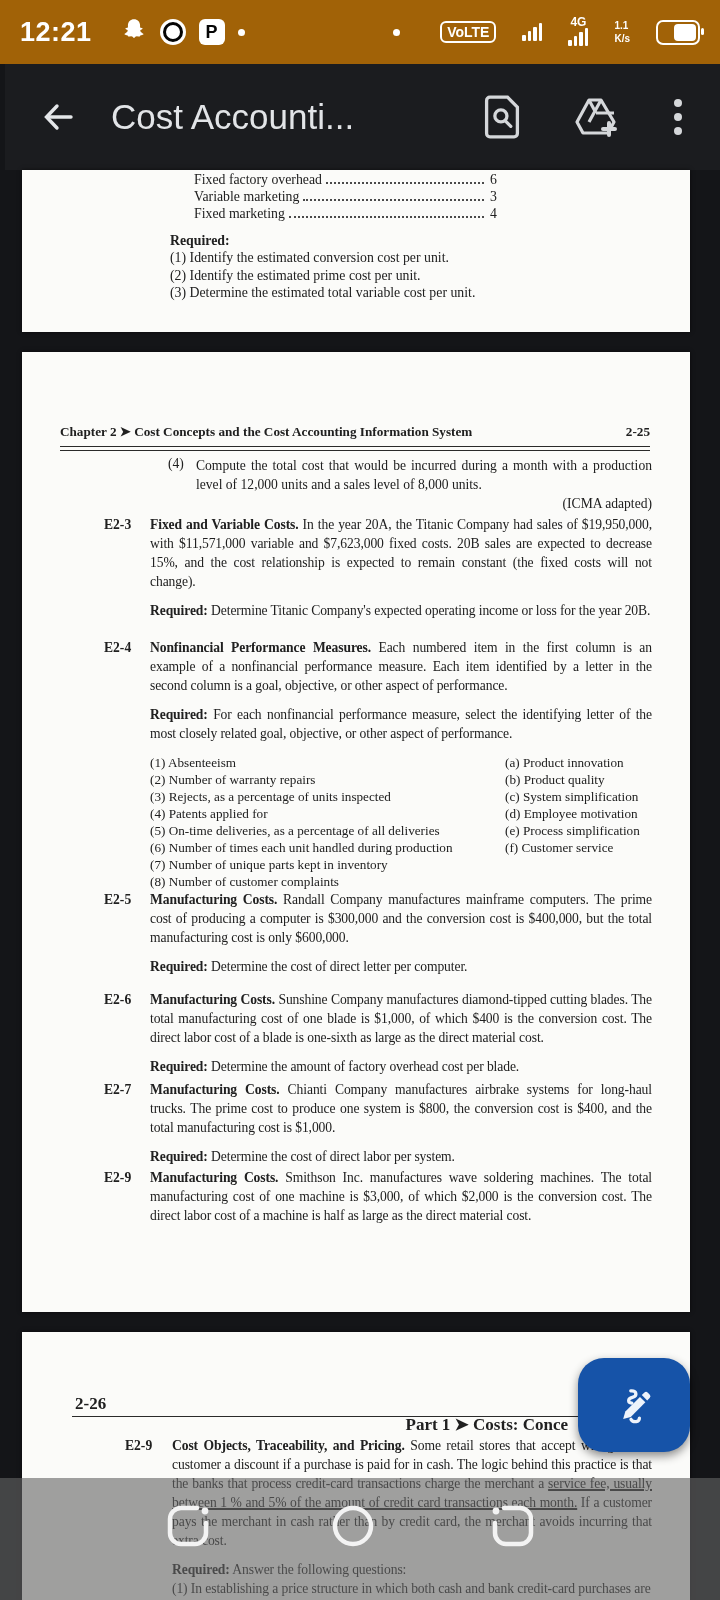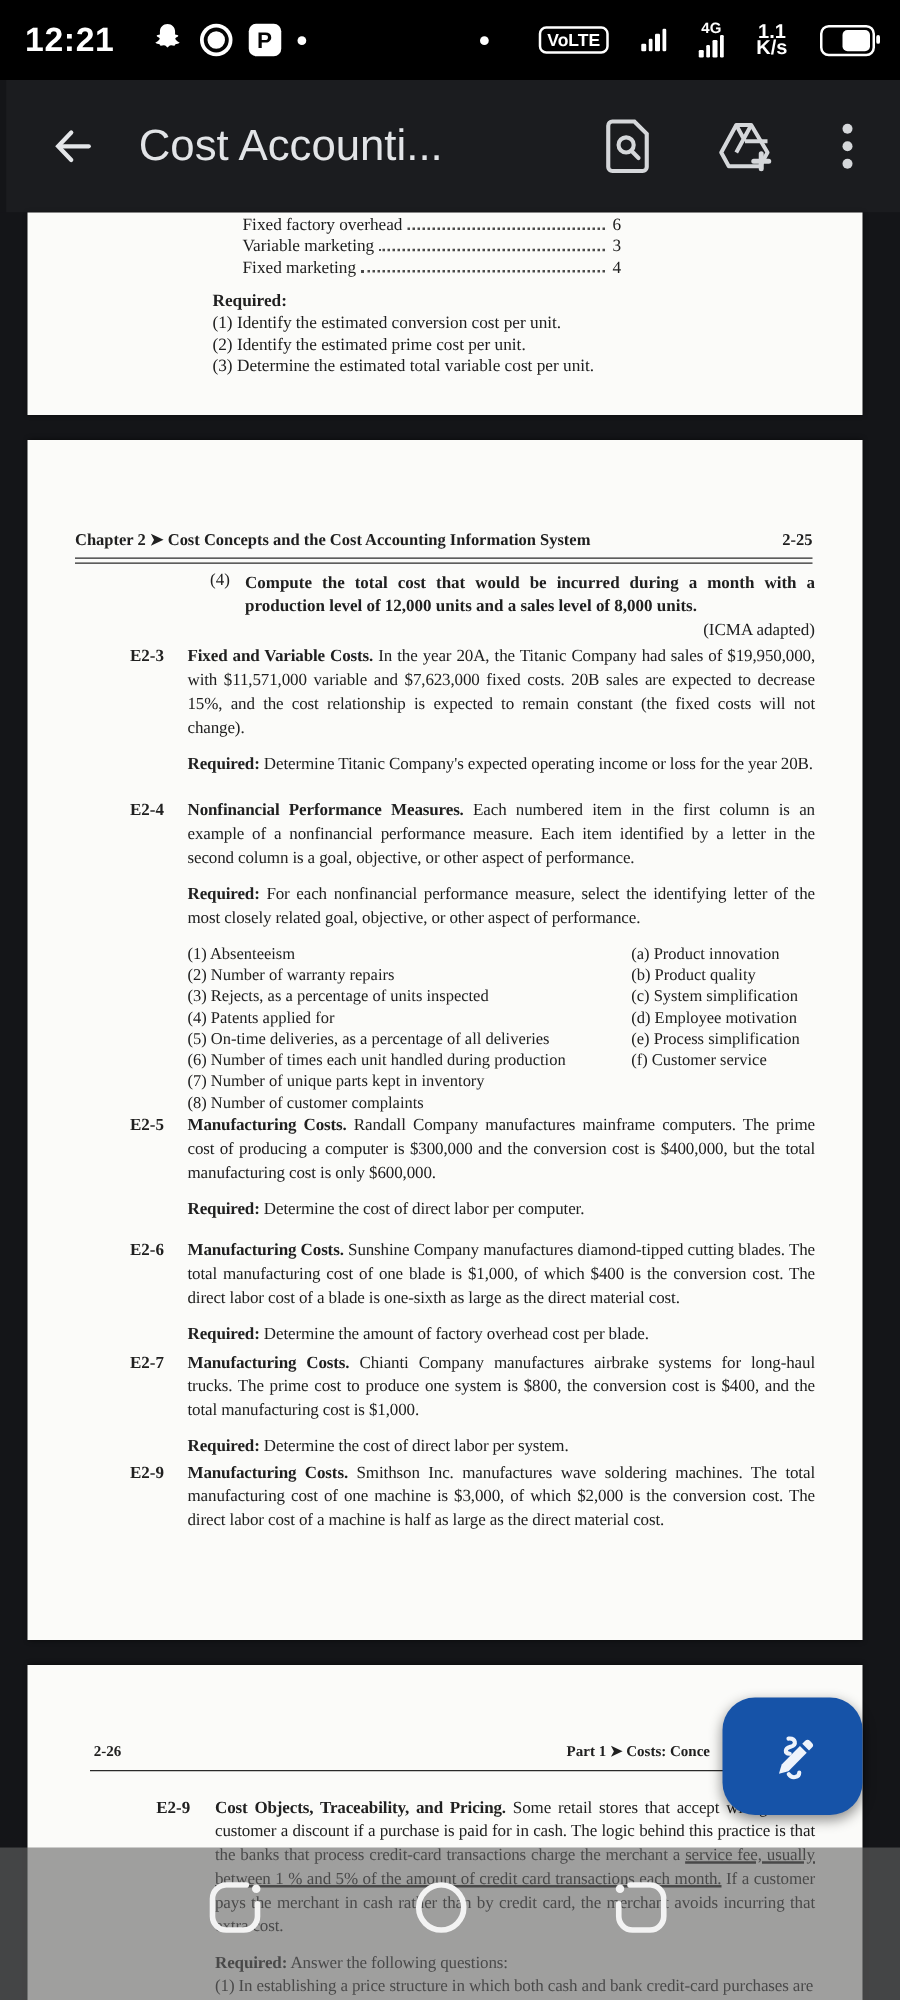--- a/index.html
+++ b/index.html
@@ -2,34 +2,34 @@
 <html><head>
 <meta charset="utf-8">
 <style>
   html,body{margin:0;padding:0;}
   body{
     width:720px;height:1600px;position:relative;overflow:hidden;
     background:#141518;font-family:"Liberation Sans",sans-serif;
   }
   
   .status-bar{
-    position:absolute;top:0;left:0;width:720px;height:64px;background:#000000;
+    position:absolute;top:0;left:0;width:720px;height:64px;background:#a16207;
     display:flex;align-items:center;padding:0 20px;box-sizing:border-box;color:#fff;
   }
   .sb-time{font-size:27px;font-weight:700;letter-spacing:.5px;margin-right:16px;}
   .sb-left{display:flex;align-items:center;gap:13px;}
   .sb-right{margin-left:auto;display:flex;align-items:center;gap:26px;}
   .sb-dot{width:7px;height:7px;border-radius:50%;background:#fff;}
   .volte-badge{border:2px solid #fff;border-radius:6px;font-size:14px;font-weight:700;
     padding:1px 5px;line-height:16px;}
   .sig{display:flex;align-items:flex-end;gap:2px;height:18px;}
   .sig i{display:block;width:3.5px;background:#fff;border-radius:1px;}
   .sig-wrap{position:relative;padding-top:10px;}
   .sig-label{position:absolute;top:-3px;left:2px;font-size:12px;font-weight:700;}
-  .speed{font-size:16px;line-height:13px;font-weight:700;text-align:center;}
+  .speed{font-size:10px;line-height:13px;font-weight:700;text-align:left;}
   .battery{position:relative;width:40px;height:21px;border:2.5px solid #fff;border-radius:7px;}
   .battery:after{content:"";position:absolute;right:-6px;top:6px;width:3px;height:7px;background:#fff;border-radius:2px;}
   .battery .lvl{position:absolute;top:2px;bottom:2px;right:2px;width:55%;background:#fff;border-radius:4px;}
   .p-app{width:26px;height:26px;background:#fff;border-radius:6px;color:#050505;
     font-weight:700;font-size:18px;display:flex;align-items:center;justify-content:center;}
   .circ-app{width:26px;height:26px;border-radius:50%;background:#fff;display:flex;align-items:center;justify-content:center;}
   .circ-app i{width:14px;height:14px;border:3px solid #050505;border-radius:50%;display:block;}
   
   .app-bar{
     position:absolute;top:64px;left:5px;width:720px;height:106px;background:#1b1c1f;
@@ -56,34 +56,34 @@
   .p1-req div{line-height:17.4px;}
   
   .chap-head{position:absolute;left:38px;right:40px;top:72px;display:flex;
     font-size:13.2px;font-weight:700;}
   .chap-head .right{margin-left:auto;}
   .hrule{position:absolute;left:38px;right:40px;top:94px;height:3px;
     border-top:1.6px solid #2a2a2a;border-bottom:1px solid #2a2a2a;}
   .item4{position:absolute;left:146px;top:104px;width:484px;font-size:13.6px;}
   .item4 .txt{display:flex;}
   .item4 .num{width:28px;flex:none;}
-  .item4 p{margin:0;text-align:justify;line-height:19px;font-weight:bold;}
+  .item4 p{margin:0;text-align:justify;line-height:19px;}
   .item4 .credit{text-align:right;line-height:19px;}
   .ex{position:absolute;left:82px;right:38px;font-size:13.6px;line-height:19px;}
   .ex .ex-id{position:absolute;left:0;top:0;font-weight:700;}
   .ex .ex-main{margin-left:46px;}
   .ex p{margin:0;text-align:justify;line-height:19px;letter-spacing:-.1px;}
   .ex .req{margin-top:10px;}
   .ex b{font-weight:700;}
   .match{display:flex;margin-top:11px;font-size:13.2px;}
   .match ul{list-style:none;margin:0;padding:0;}
   .match ul li{line-height:17px;white-space:nowrap;}
   .match .lcol{width:355px;flex:none;}
   
-  .p3-head{position:absolute;left:53px;right:122px;top:62px;display:flex;font-size:12px;font-weight:700;}
+  .p3-head{position:absolute;left:53px;right:122px;top:62px;display:flex;font-size:17px;font-weight:700;flex-direction:column;}
   .p3-head .right{margin-left:auto;}
   .p3-rule{position:absolute;left:50px;right:30px;top:84px;border-top:1.6px solid #2a2a2a;}
   .e29{top:104px;left:103px;right:38px;}
   .e29 .ex-main{margin-left:47px;}
   .u-line{text-decoration:underline;text-decoration-thickness:1.5px;}
   
   .fab{position:absolute;left:578px;top:1358px;width:112px;height:94px;border:none;
     border-radius:26px;background:#1653a8;display:flex;align-items:center;justify-content:center;
     box-shadow:0 4px 10px rgba(0,0,0,.45);cursor:pointer;}
   
@@ -256,21 +256,21 @@
             <li>(f) Customer service</li>
           </ul>
         </div>
       </div>
     </div>
 
     <div class="ex" style="top:538px">
       <div class="ex-id">E2-5</div>
       <div class="ex-main">
         <p><b>Manufacturing Costs.</b><span> Randall Company manufactures mainframe computers. The prime cost of producing a computer is $300,000 and the conversion cost is $400,000, but the total manufacturing cost is only $600,000.</span></p>
-        <p class="req"><b>Required:</b><span> Determine the cost of direct labor per computer.</span></p>
+        <p class="req"><b>Required:</b><span> Determine the cost of direct letter per computer.</span></p>
       </div>
     </div>
 
     <div class="ex" style="top:638px">
       <div class="ex-id">E2-6</div>
       <div class="ex-main">
         <p><b>Manufacturing Costs.</b><span> Sunshine Company manufactures diamond-tipped cutting blades. The total manufacturing cost of one blade is $1,000, of which $400 is the conversion cost. The direct labor cost of a blade is one-sixth as large as the direct material cost.</span></p>
         <p class="req"><b>Required:</b><span> Determine the amount of factory overhead cost per blade.</span></p>
       </div>
     </div>

